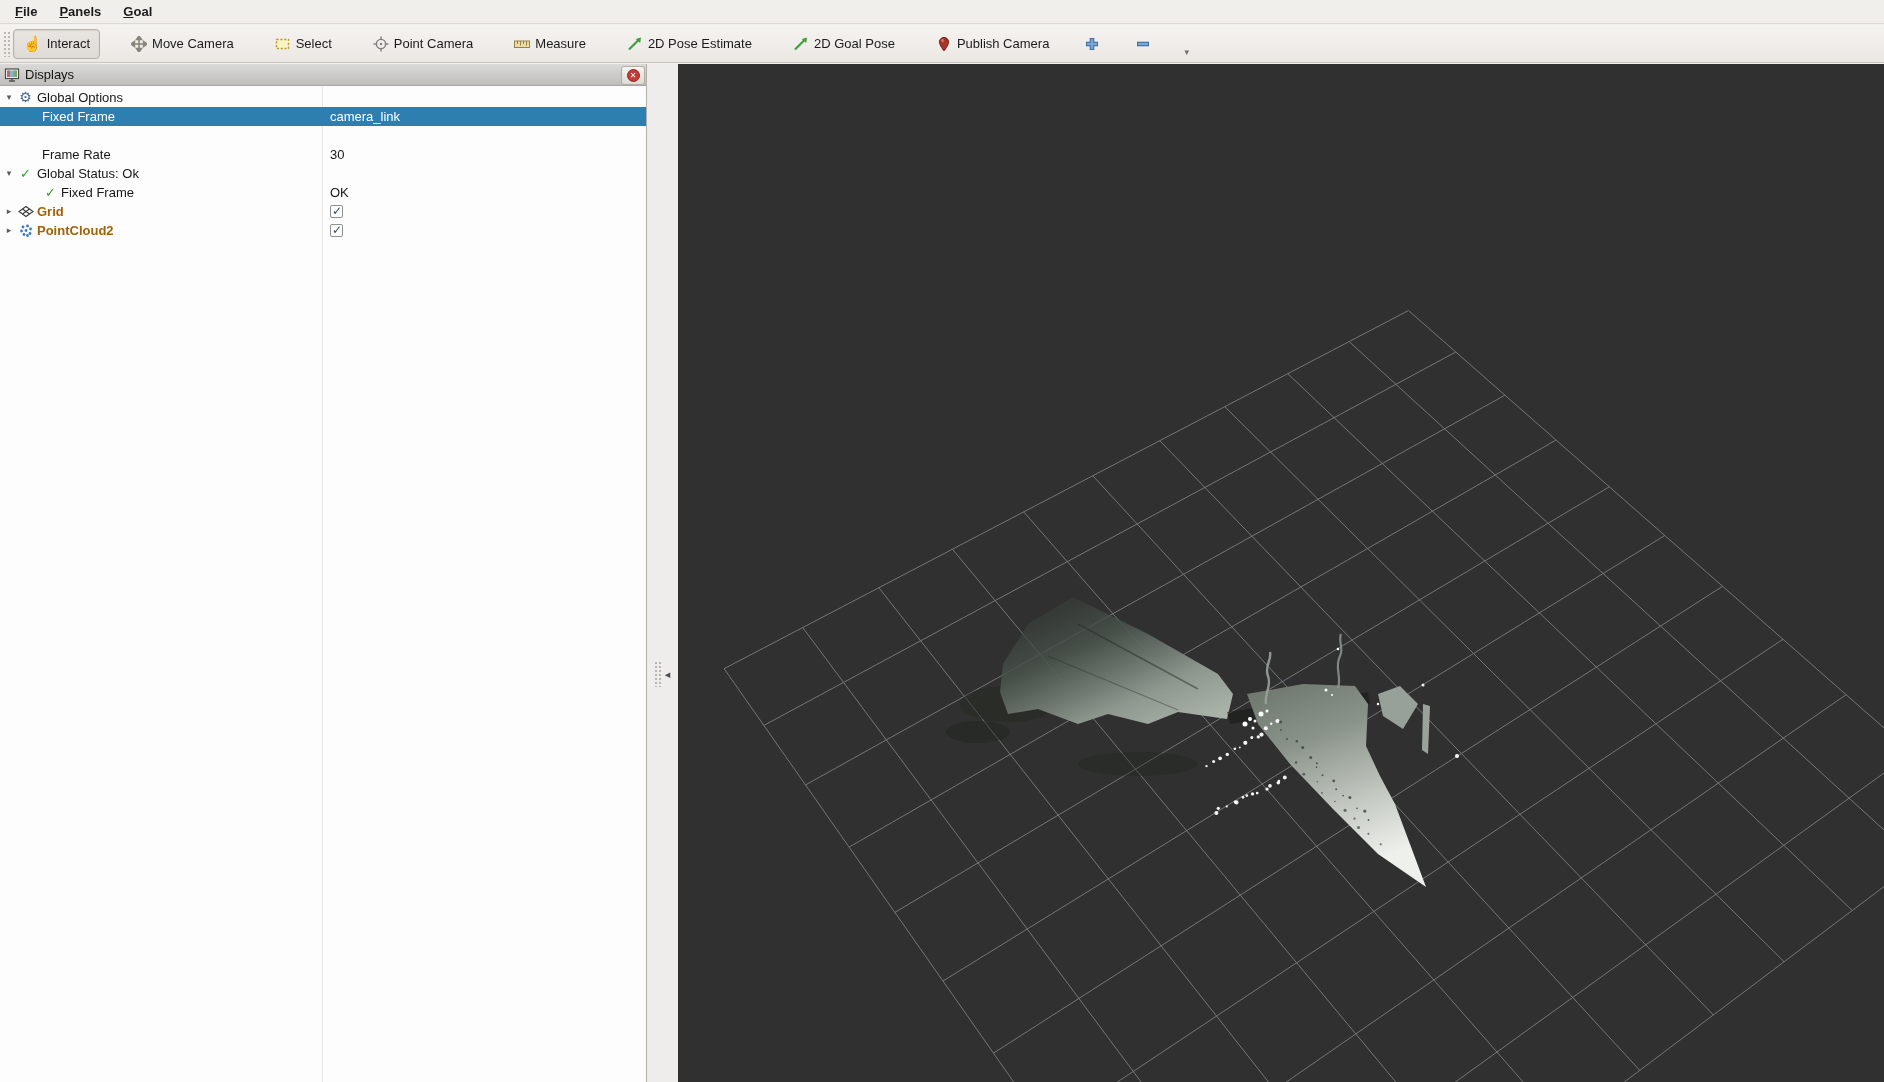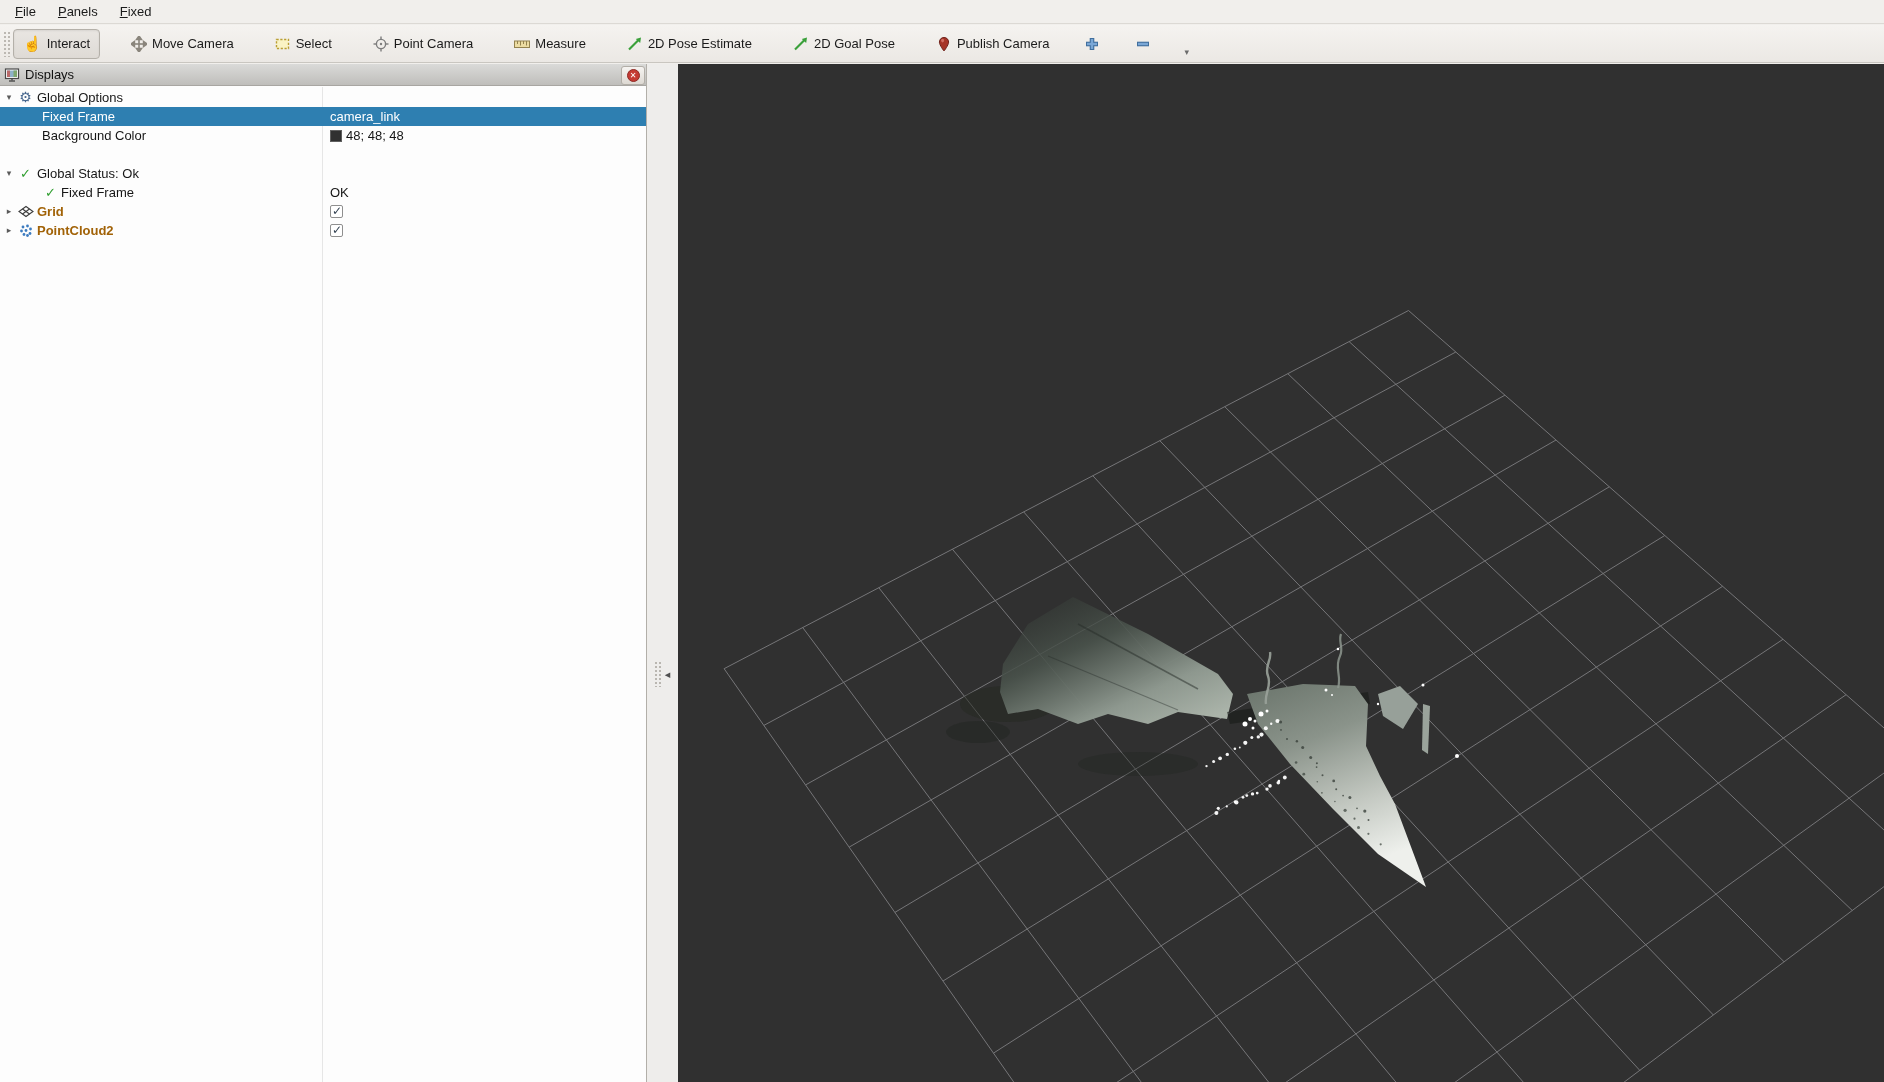--- a/index.html
+++ b/index.html
@@ -1,20 +1,20 @@
 <!DOCTYPE html>
 <html><head>
 <meta charset="utf-8">
 <style>
   * { margin:0; padding:0; box-sizing:border-box; }
   html,body { width:1884px; height:1082px; overflow:hidden; }
   body { font-family:"Liberation Sans","DejaVu Sans",sans-serif; background:#f1efec; position:relative; font-size:13px; color:#1b1b1b; }
 
   
-  .menubar { position:absolute; left:0; top:0; width:1884px; height:24px; background:#f1efec; border-bottom:1px solid #dcd9d4; display:flex; align-items:center; padding-left:4px; }
+  .menubar { position:absolute; left:0; top:0; width:1884px; height:24px; background:#f1efec; border-bottom:1px solid #dcd9d4; display:flex; align-items:center; padding-left:4px;font-weight:bold; }
   .menu-item { display:inline-block; padding:3px 11px; cursor:default; }
   .menu-item::first-letter { text-decoration:underline; }
 
   
   .toolbar { position:absolute; left:0; top:25px; width:1884px; height:38px; background:linear-gradient(#f5f3f0,#ebe8e4); border-bottom:1px solid #c9c6c0; display:flex; align-items:center; padding-left:2px; }
   .tb-handle { width:7px; height:26px; margin:0 3px 0 1px; background-image:radial-gradient(circle,#bcb8b2 1px,transparent 1.2px); background-size:4px 4px; }
   .tool { display:inline-flex; align-items:center; gap:5px; height:30px; padding:0 9px; margin-right:21px; background:transparent; border:1px solid transparent; border-radius:4px; font-size:13px; color:#1b1b1b; }
   .tool.active { background:linear-gradient(#e9e6e2,#dedad5); border:1px solid #b4b0a9; box-shadow:inset 0 1px 2px rgba(0,0,0,.08); }
   .tool .glyph { font-size:15px; line-height:15px; color:#4a4a4a; }
   .tool-sq { margin-right:27px; padding:0 4px; background:transparent; border:none; }
@@ -57,21 +57,21 @@
   .icon-svg { display:inline-block; vertical-align:middle; }
   .glyph-gear { font-size:14px; color:#49688f; }
   .glyph-check { font-size:13px; color:#2f9e2f; font-weight:bold; }
 </style>
 </head>
 <body>
 
 <div class="menubar" id="menubar">
     <span class="menu-item">File</span>
     <span class="menu-item">Panels</span>
-    <span class="menu-item">Fixed</span>
+    <span class="menu-item">Goal</span>
   </div>
 
 <div class="toolbar" id="toolbar">
   <div class="tb-handle"></div>
 <button class="tool active">
       <span class="glyph">☝</span>
       <span>Interact</span>
     </button>
     <button class="tool">
       <svg class="icon-svg" width="16" height="16" viewBox="0 0 16 16">
@@ -184,25 +184,24 @@
             <span class="glyph-gear">⚙</span>
           </span>
           <span class="tname" style="left:37px">Global Options</span>
         </div>
         <div class="trow sel" style="top: 20px;">
           <span class="tname" style="left:42px">Fixed Frame</span>
           <span class="tvalue">
             <span>camera_link</span>
           </span>
         </div>
-        <div class="trow" style="top: 39px;">
-          <span class="tname" style="left:42px">Background Color</span>
-          <span class="tvalue">
-            <span class="swatch" style="background:#303030"></span>
-            <span>48; 48; 48</span>
+        <div class="trow" style="top: 58px;">
+          <span class="tname" style="left:42px">Frame Rate</span>
+          <span class="tvalue">
+            <span>30</span>
           </span>
         </div>
         <div class="trow" style="top: 77px;">
           <span class="texp">▾</span>
           <span class="ticon" style="left:17px">
             <span class="glyph-check">✓</span>
           </span>
           <span class="tname" style="left:37px">Global Status: Ok</span>
         </div>
         <div class="trow" style="top: 96px;">

